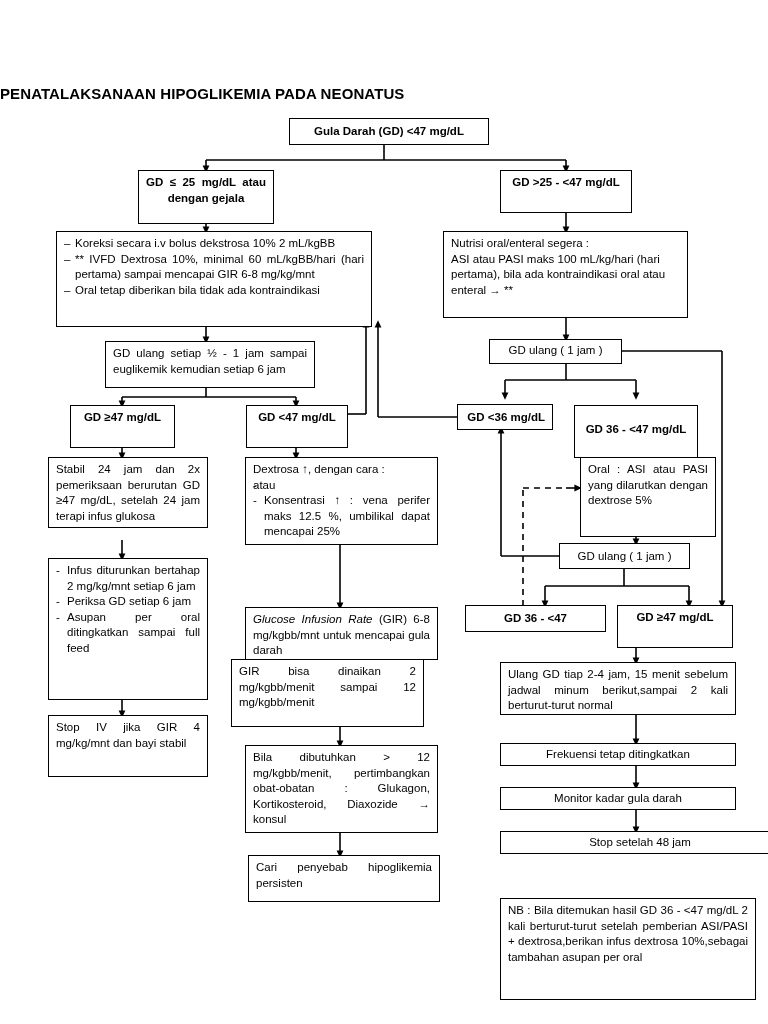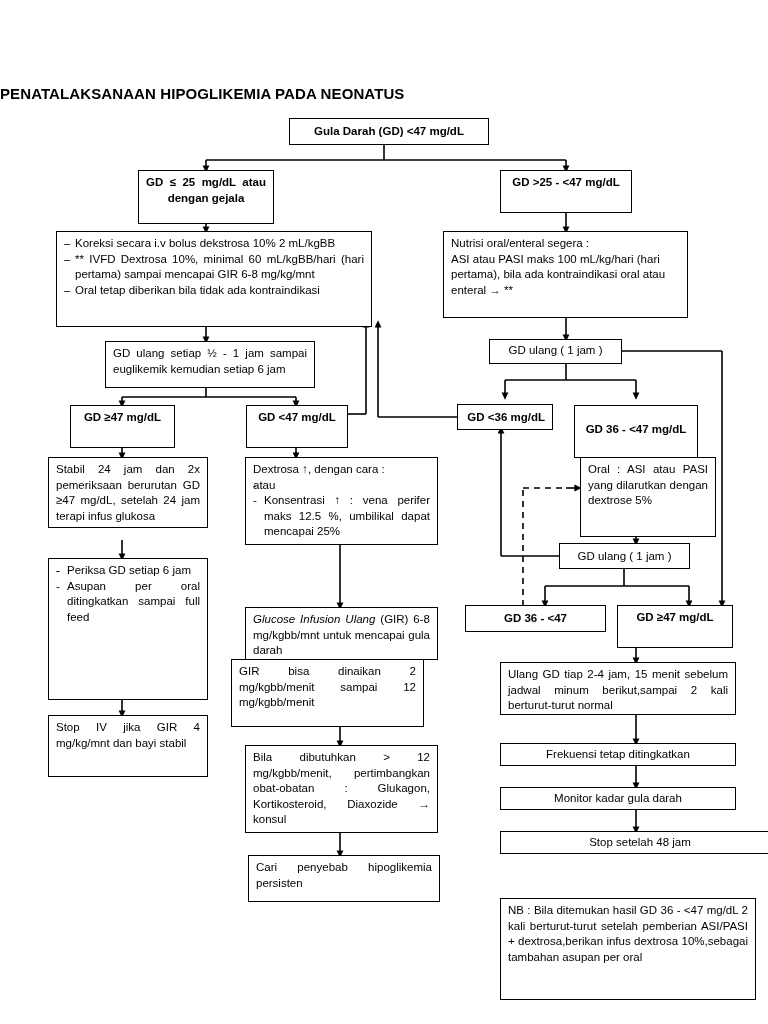--- a/index.html
+++ b/index.html
@@ -202,21 +202,21 @@
 <div class="box bold jctr" style="left:574px; top:405px; width:124px; height:53px; padding-top:16px;">
   <span>GD    36    -    &lt;47 mg/dL</span>
 </div>
 
 <div class="box just" style="left:48px; top:457px; width:160px; height:71px;">
   <span>Stabil 24 jam dan 2x pemeriksaan berurutan GD ≥47 mg/dL, setelah 24 jam terapi infus glukosa</span>
 </div>
 
 <div class="box" style="left:48px; top:558px; width:160px; height:142px;">
   <ul class="list">
-    <li><span class="mk">-</span></li>
+    <li><span class="mk">-</span><span>Infus diturunkan bertahap 2 mg/kg/mnt setiap 6 jam</span></li>
     <li><span class="mk">-</span><span>Periksa GD setiap 6 jam</span></li>
     <li><span class="mk">-</span><span>Asupan per oral ditingkatkan sampai full feed</span></li>
   </ul>
 </div>
 
 <div class="box just" style="left:48px; top:715px; width:160px; height:62px;">
   <span>Stop IV jika GIR 4 mg/kg/mnt dan bayi stabil</span>
 </div>
 
 <div class="box" style="left:245px; top:457px; width:193px; height:88px;">
@@ -224,21 +224,21 @@
   <ul class="list">
     <li><span class="mk">-</span></li>
   </ul>
   <div>atau</div>
   <ul class="list">
     <li><span class="mk">-</span><span>Konsentrasi ↑ : vena perifer maks 12.5 %, umbilikal dapat mencapai 25%</span></li>
   </ul>
 </div>
 
 <div class="box just" style="left:245px; top:607px; width:193px; height:53px;">
-  <span class="ital">Glucose Infusion Ulang</span><span> (GIR) 6-8 mg/kgbb/mnt untuk mencapai gula darah</span>
+  <span class="ital">Glucose Infusion Rate</span><span> (GIR) 6-8 mg/kgbb/mnt untuk mencapai gula darah</span>
 </div>
 
 <div class="box just" style="left:231px; top:659px; width:193px; height:68px;">
   <span>GIR bisa dinaikan 2 mg/kgbb/menit sampai 12 mg/kgbb/menit</span>
 </div>
 
 <div class="box just" style="left:245px; top:745px; width:193px; height:88px;">
   <span>Bila dibutuhkan &gt; 12 mg/kgbb/menit, pertimbangkan obat-obatan : Glukagon, Kortikosteroid, Diaxozide → konsul</span>
 </div>
 

